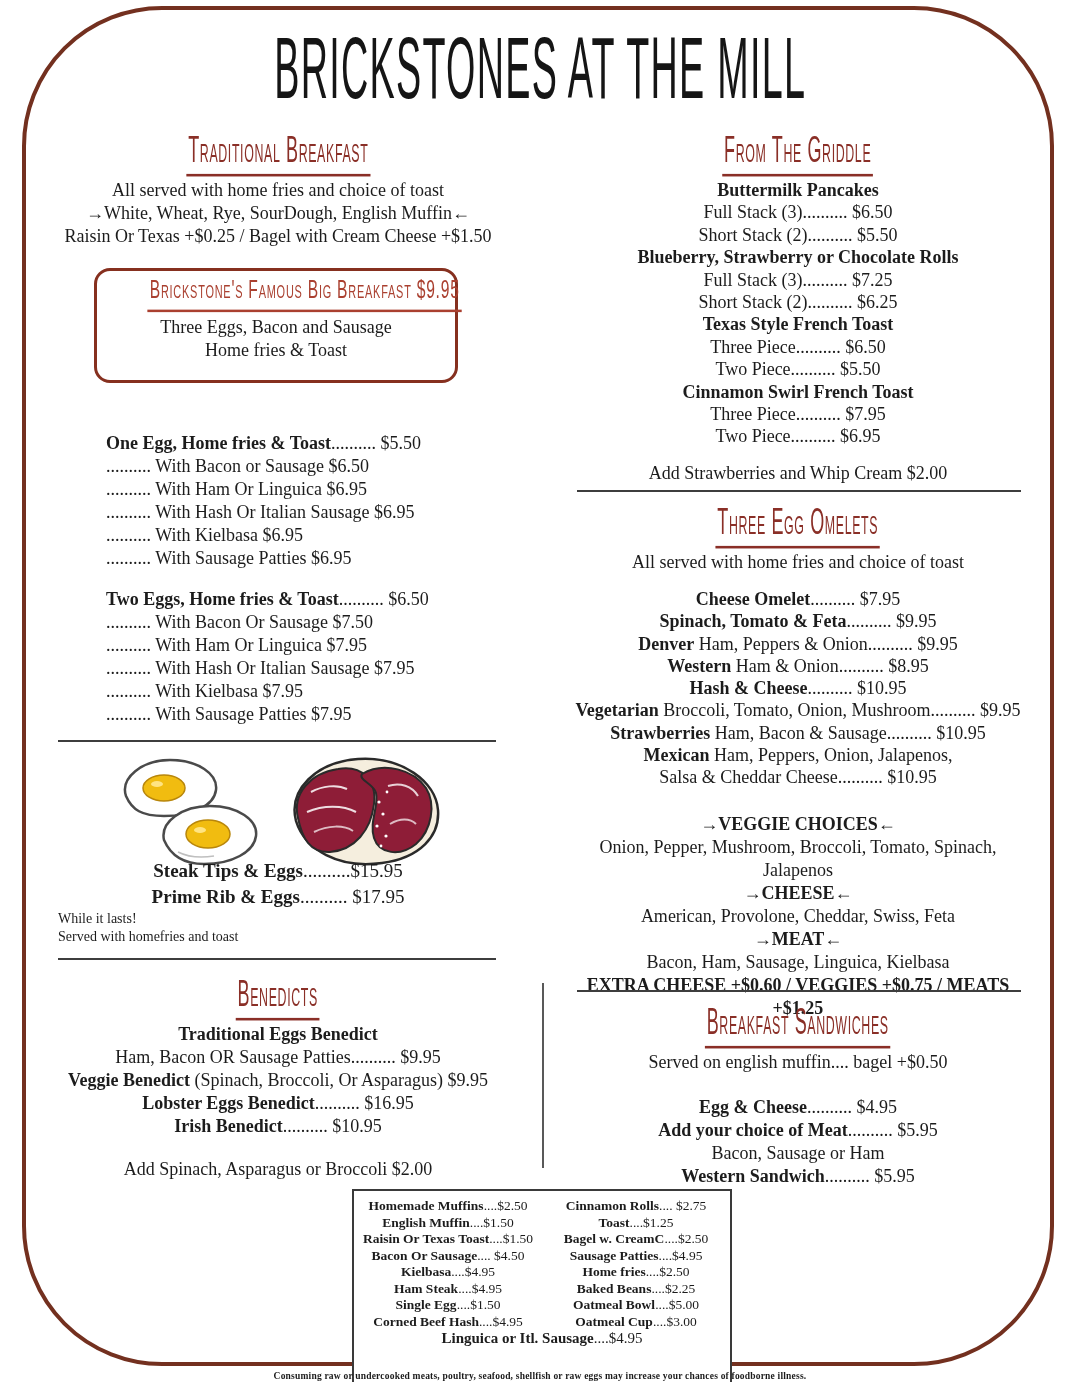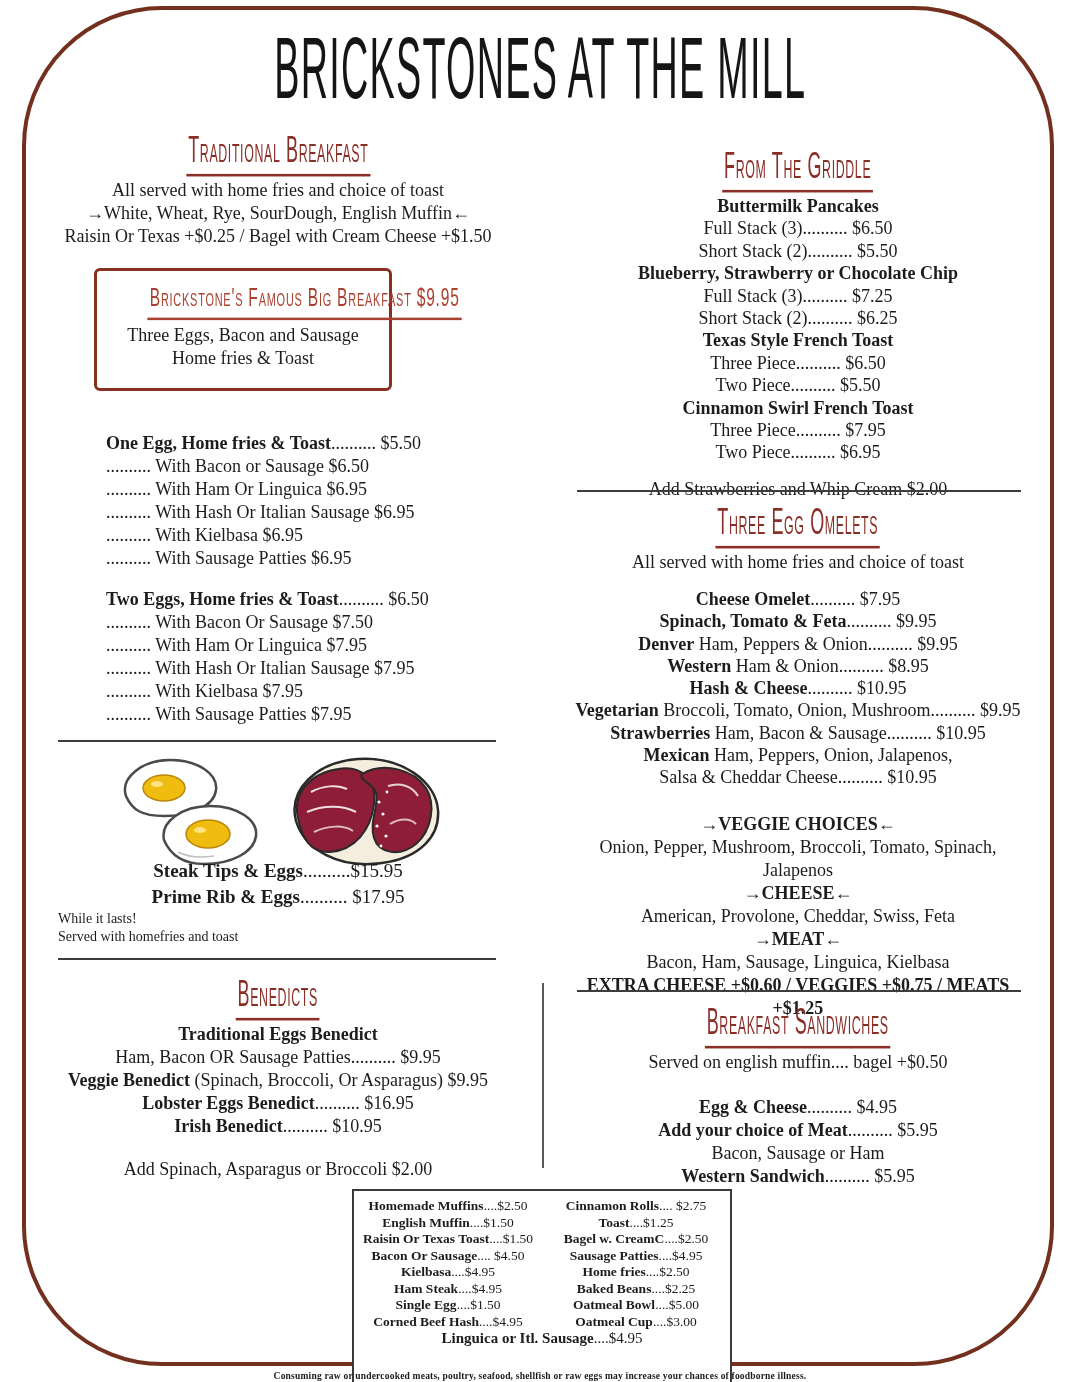--- a/index.html
+++ b/index.html
@@ -31,22 +31,22 @@
   .tight .line{line-height:22.4px;}
   .tighter .line{line-height:22.3px;}
   .b{font-weight:bold;}
   .lines-left{padding-left:48px;}
   .lines-left .line{text-align:left;}
   .small{font-size:14px;line-height:18px;}
   .line-big{font-size:19px;line-height:26px;text-align:center;}
   .note{font-size:18px;line-height:23px;text-align:center;}
   .hr{position:absolute;height:2px;background:var(--rule,#3d3d3d);}
   .featured{
-    position:absolute;left:36px;width:298px;border:3px solid #86301f;border-radius:6px;
-    padding:12px 6px 18px;box-sizing:border-box;text-align:center;
+    position:absolute;left:36px;width:364px;border:3px solid #86301f;border-radius:16px;
+    padding:4px 6px 18px;box-sizing:border-box;text-align:center;
   }
   .featured .heading{line-height:30px;margin-bottom:8px;}
   .featured .hi{font-size:20px;transform:scale(0.78,1.25);color:var(--featured,#aa4030);}
   .vline{position:absolute;left:542px;top:983px;width:2px;height:185px;background:#595959;}
   .sides{
     position:absolute;left:352px;top:1189px;width:380px;height:202px;background:#fff;
     border:2px solid #3a3a3a;box-sizing:border-box;padding-top:7px;
   }
   .sides-cols{display:flex;}
   .sides-col{width:50%;}
@@ -165,28 +165,28 @@
         <div class="line"><span class="b">Veggie Benedict</span><span> (Spinach, Broccoli, Or Asparagus) $9.95</span></div>
         <div class="line"><span class="b">Lobster Eggs Benedict</span><span>.......... $16.95</span></div>
         <div class="line"><span class="b">Irish Benedict</span><span>.......... $10.95</span></div>
       </div>
     <div class="note" style="margin-top:20px;">Add Spinach, Asparagus or Broccoli $2.00</div>
   </div>
 </div>
 
 <div class="col col-right">
 
-  <div class="block" style="top:16px;">
+  <div class="block" style="top:0;">
     <div class="heading"><span class="hi">From The Griddle</span></div>
     <div class="tight">
 
     <div class="line"><span class="b">Buttermilk Pancakes</span><span></span></div>
         <div class="line"><span class="b"></span><span>Full Stack (3).......... $6.50</span></div>
         <div class="line"><span class="b"></span><span>Short Stack (2).......... $5.50</span></div>
-        <div class="line"><span class="b">Blueberry, Strawberry or Chocolate Chip</span><span></span></div>
+        <div class="line"><span class="b">Blueberry, Strawberry or Chocolate Rolls</span><span></span></div>
         <div class="line"><span class="b"></span><span>Full Stack (3).......... $7.25</span></div>
         <div class="line"><span class="b"></span><span>Short Stack (2).......... $6.25</span></div>
         <div class="line"><span class="b">Texas Style French Toast</span><span></span></div>
         <div class="line"><span class="b"></span><span>Three Piece.......... $6.50</span></div>
         <div class="line"><span class="b"></span><span>Two Piece.......... $5.50</span></div>
         <div class="line"><span class="b">Cinnamon Swirl French Toast</span><span></span></div>
         <div class="line"><span class="b"></span><span>Three Piece.......... $7.95</span></div>
         <div class="line"><span class="b"></span><span>Two Piece.......... $6.95</span></div>
       </div>
     <div class="note" style="margin-top:14px;">Add Strawberries and Whip Cream $2.00</div>

